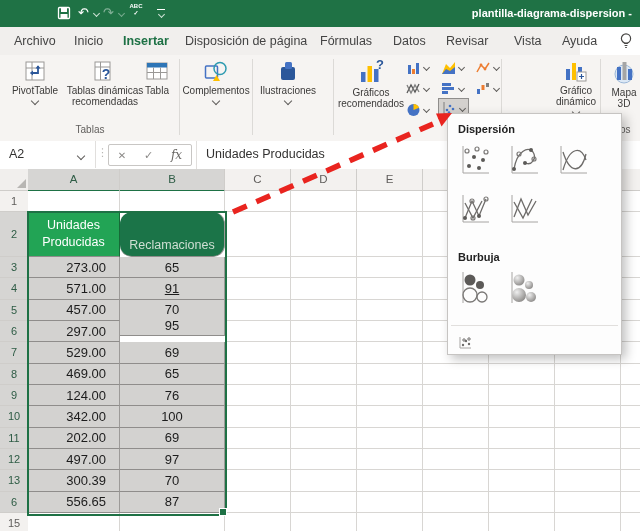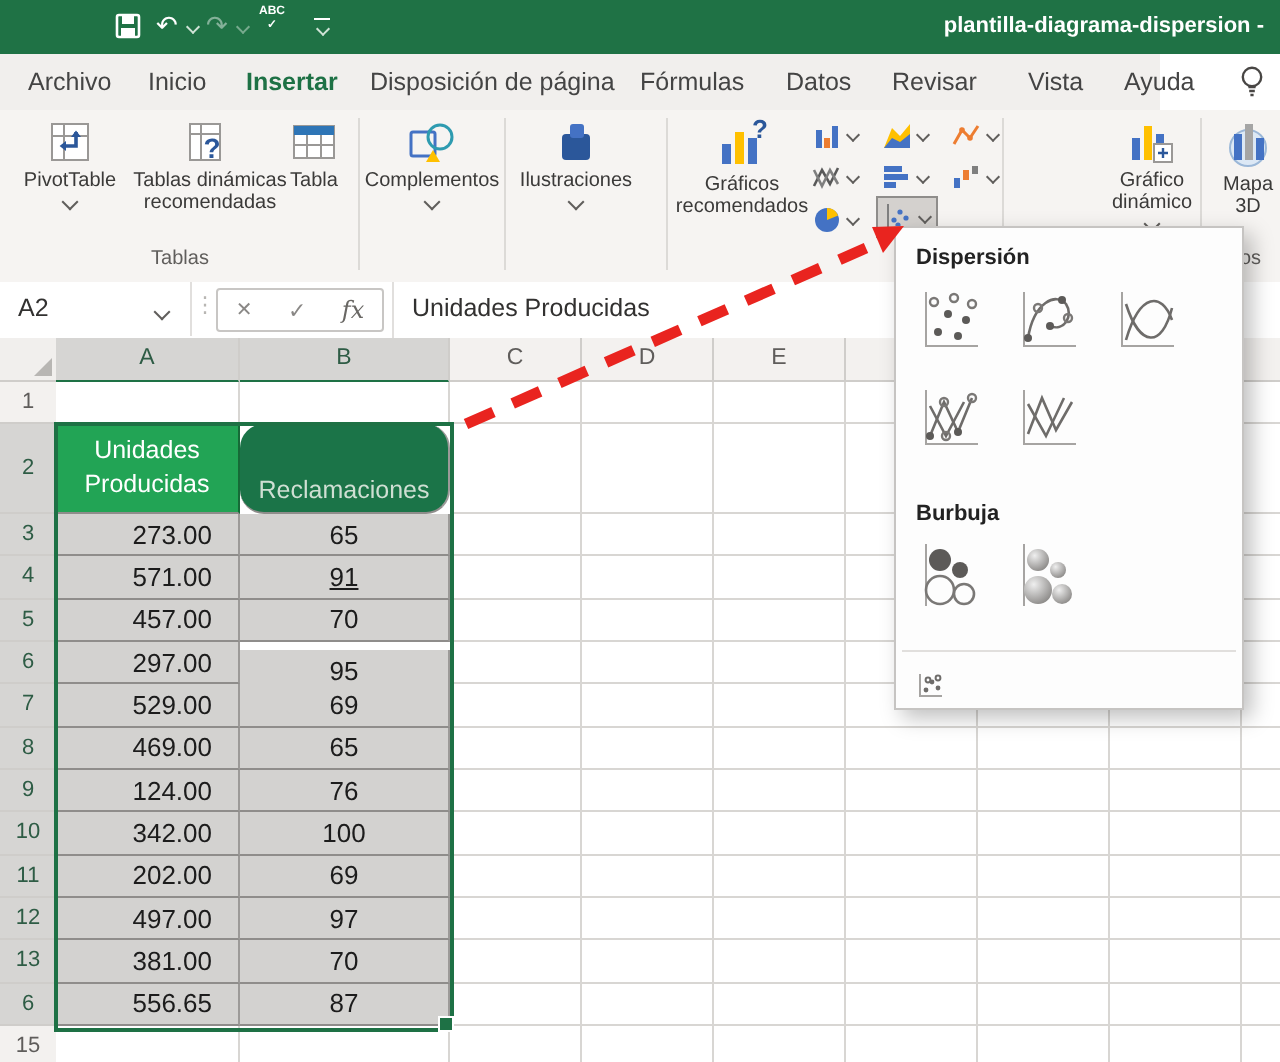--- a/index.html
+++ b/index.html
@@ -350,21 +350,21 @@
       <div class="cell seldata colB" style="left: 120px; top: 130.66px; width: 105px; height: 21.33px; box-sizing: border-box;">70</div>
       <div class="cell" style="left: 225px; top: 130.66px; width: 66px; height: 21.33px; box-sizing: border-box;"></div>
       <div class="cell" style="left: 291px; top: 130.66px; width: 66px; height: 21.33px; box-sizing: border-box;"></div>
       <div class="cell" style="left: 357px; top: 130.66px; width: 66px; height: 21.33px; box-sizing: border-box;"></div>
       <div class="cell" style="left: 423px; top: 130.66px; width: 66px; height: 21.33px; box-sizing: border-box;"></div>
       <div class="cell" style="left: 489px; top: 130.66px; width: 66px; height: 21.33px; box-sizing: border-box;"></div>
       <div class="cell" style="left: 555px; top: 130.66px; width: 66px; height: 21.33px; box-sizing: border-box;"></div>
       <div class="cell" style="left: 621px; top: 130.66px; width: 99px; height: 21.33px; box-sizing: border-box;"></div>
       <div class="rowh sel" style="top: 151.99px; height: 20.33px;">6</div>
       <div class="cell seldata colA" style="left: 28px; top: 151.99px; width: 92px; height: 21.33px; box-sizing: border-box;">297.00</div>
-      <div class="cell seldata colB" style="left: 120px; top: 156px; width: 105px; height: 21.33px; box-sizing: border-box;">95</div>
+      <div class="cell seldata colB" style="left: 120px; top: 146px; width: 105px; height: 21.33px; box-sizing: border-box;">95</div>
       <div class="cell" style="left: 225px; top: 151.99px; width: 66px; height: 21.33px; box-sizing: border-box;"></div>
       <div class="cell" style="left: 291px; top: 151.99px; width: 66px; height: 21.33px; box-sizing: border-box;"></div>
       <div class="cell" style="left: 357px; top: 151.99px; width: 66px; height: 21.33px; box-sizing: border-box;"></div>
       <div class="cell" style="left: 423px; top: 151.99px; width: 66px; height: 21.33px; box-sizing: border-box;"></div>
       <div class="cell" style="left: 489px; top: 151.99px; width: 66px; height: 21.33px; box-sizing: border-box;"></div>
       <div class="cell" style="left: 555px; top: 151.99px; width: 66px; height: 21.33px; box-sizing: border-box;"></div>
       <div class="cell" style="left: 621px; top: 151.99px; width: 99px; height: 21.33px; box-sizing: border-box;"></div>
       <div class="rowh sel" style="top: 173.32px; height: 20.33px;">7</div>
       <div class="cell seldata colA" style="left: 28px; top: 173.32px; width: 92px; height: 21.33px; box-sizing: border-box;">529.00</div>
       <div class="cell seldata colB" style="left: 120px; top: 173.32px; width: 105px; height: 21.33px; box-sizing: border-box;">69</div>
@@ -419,21 +419,21 @@
       <div class="cell seldata colA" style="left: 28px; top: 279.97px; width: 92px; height: 21.33px; box-sizing: border-box;">497.00</div>
       <div class="cell seldata colB" style="left: 120px; top: 279.97px; width: 105px; height: 21.33px; box-sizing: border-box;">97</div>
       <div class="cell" style="left: 225px; top: 279.97px; width: 66px; height: 21.33px; box-sizing: border-box;"></div>
       <div class="cell" style="left: 291px; top: 279.97px; width: 66px; height: 21.33px; box-sizing: border-box;"></div>
       <div class="cell" style="left: 357px; top: 279.97px; width: 66px; height: 21.33px; box-sizing: border-box;"></div>
       <div class="cell" style="left: 423px; top: 279.97px; width: 66px; height: 21.33px; box-sizing: border-box;"></div>
       <div class="cell" style="left: 489px; top: 279.97px; width: 66px; height: 21.33px; box-sizing: border-box;"></div>
       <div class="cell" style="left: 555px; top: 279.97px; width: 66px; height: 21.33px; box-sizing: border-box;"></div>
       <div class="cell" style="left: 621px; top: 279.97px; width: 99px; height: 21.33px; box-sizing: border-box;"></div>
       <div class="rowh sel" style="top: 301.3px; height: 20.33px;">13</div>
-      <div class="cell seldata colA" style="left: 28px; top: 301.3px; width: 92px; height: 21.33px; box-sizing: border-box;">381.00</div>
+      <div class="cell seldata colA" style="left: 28px; top: 301.3px; width: 92px; height: 21.33px; box-sizing: border-box;">300.39</div>
       <div class="cell seldata colB" style="left: 120px; top: 301.3px; width: 105px; height: 21.33px; box-sizing: border-box;">70</div>
       <div class="cell" style="left: 225px; top: 301.3px; width: 66px; height: 21.33px; box-sizing: border-box;"></div>
       <div class="cell" style="left: 291px; top: 301.3px; width: 66px; height: 21.33px; box-sizing: border-box;"></div>
       <div class="cell" style="left: 357px; top: 301.3px; width: 66px; height: 21.33px; box-sizing: border-box;"></div>
       <div class="cell" style="left: 423px; top: 301.3px; width: 66px; height: 21.33px; box-sizing: border-box;"></div>
       <div class="cell" style="left: 489px; top: 301.3px; width: 66px; height: 21.33px; box-sizing: border-box;"></div>
       <div class="cell" style="left: 555px; top: 301.3px; width: 66px; height: 21.33px; box-sizing: border-box;"></div>
       <div class="cell" style="left: 621px; top: 301.3px; width: 99px; height: 21.33px; box-sizing: border-box;"></div>
       <div class="rowh sel" style="top: 322.63px; height: 20.33px;">6</div>
       <div class="cell seldata colA" style="left: 28px; top: 322.63px; width: 92px; height: 21.33px; box-sizing: border-box;">556.65</div>

